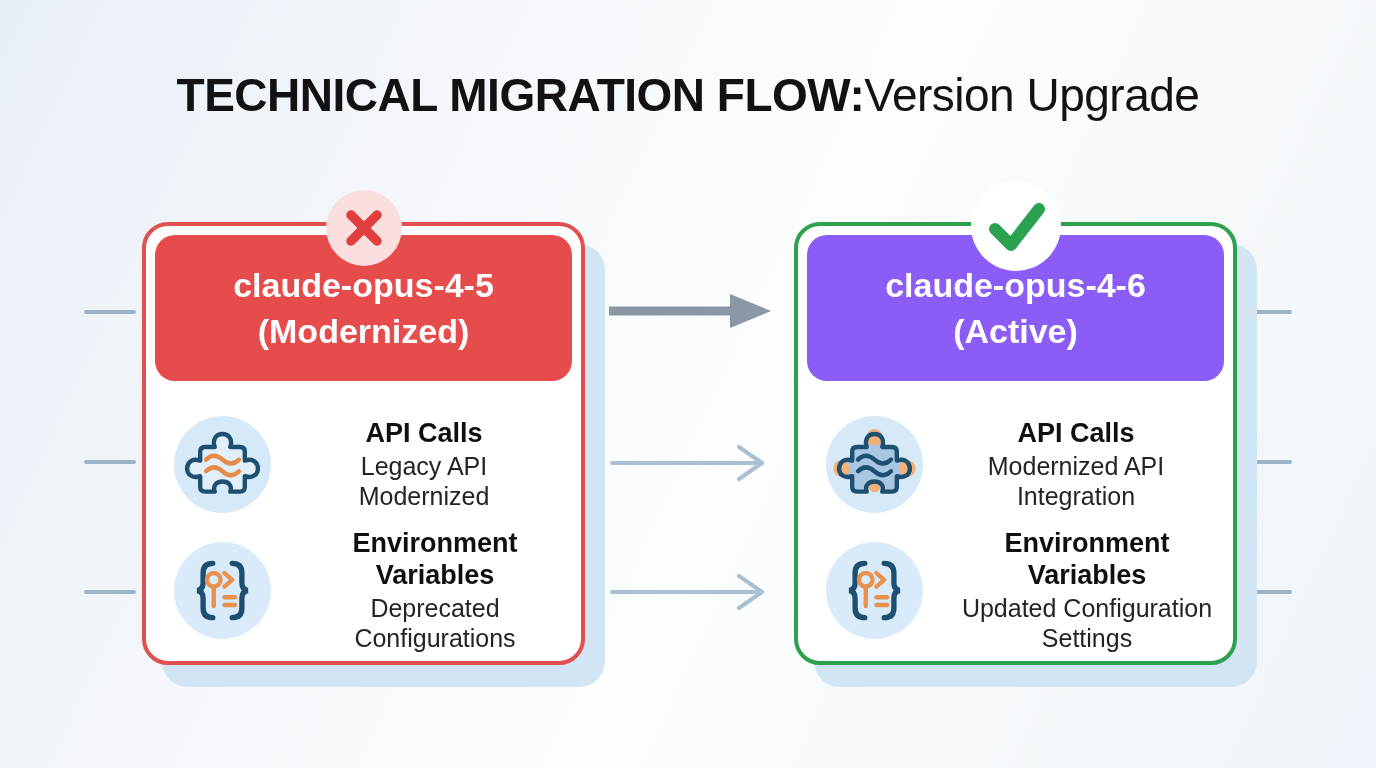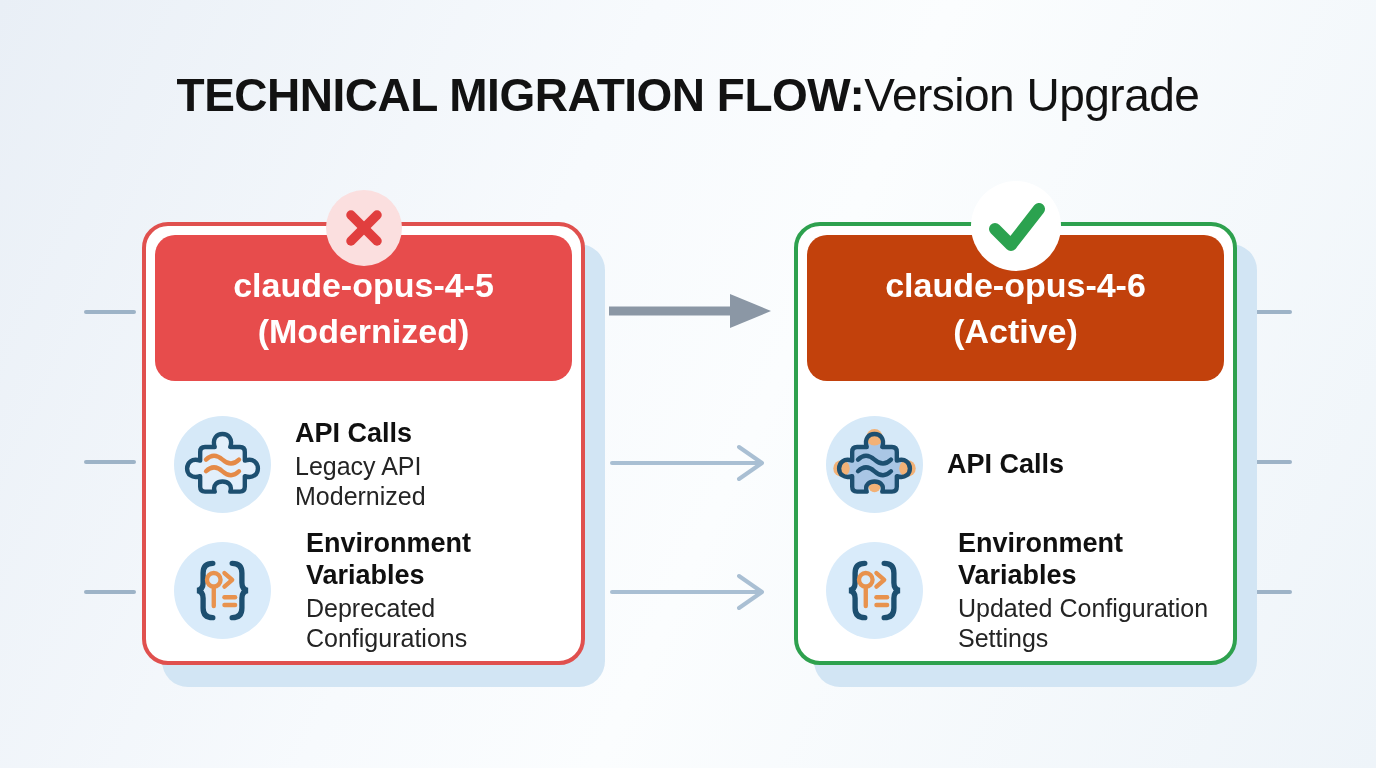--- a/index.html
+++ b/index.html
@@ -24,28 +24,28 @@
   }
   .card.old{left:142px;border-color:#e0504e;}
   .card.new{left:794px;border-color:#2ea14e;}
 
   .chead{
     position:absolute;left:9px;right:9px;top:9px;height:146px;border-radius:20px;
     display:flex;flex-direction:column;justify-content:center;align-items:center;
     color:#ffffff;font-weight:bold;font-size:34px;line-height:46px;text-align:center;
   }
   .old .chead{background:#e74c4c;}
-  .new .chead{background:#c2410c;}
+  .new .chead{background:#8b5cf6;}
 
   .badge{position:absolute;left:50%;z-index:3;}
   .badge.x{top:-36px;margin-left:-38px;width:76px;height:76px;}
   .badge.check{top:-45px;margin-left:-45px;width:90px;height:90px;}
   .badge svg{display:block;}
 
-  .row{position:absolute;left:28px;width:390px;height:104px;display:flex;align-items:center;gap:24px;}
+  .row{position:absolute;left:28px;width:390px;height:104px;display:flex;align-items:center;gap:24px;text-align:center;}
   .row1{top:186px;}
   .row2{top:312px;gap:35px;}
   .icon-circle{width:97px;height:97px;flex:0 0 97px;}
   .icon-circle svg{display:block;}
   .txt{width:258px;}
   .ititle{font-size:27px;font-weight:bold;color:#101010;line-height:1.2;}
   .isub{font-size:25px;color:#242424;line-height:1.18;margin-top:3px;}
 
   .arrow{position:absolute;}
   .arrow-main{left:606px;top:291px;}
@@ -160,20 +160,21 @@
         <circle cx="16" cy="54" r="8.5" fill="#f2b176"></circle>
         <circle cx="84" cy="54" r="8.5" fill="#f2b176"></circle>
         <circle cx="50" cy="72" r="6.5" fill="#f2b176"></circle>
         <path d="M32,32 H42 C36,14 64,14 58,32 H68 Q73,32 73,37 V46 C91,40 91,68 73,62 V73 Q73,78 68,78 H58 C63,64 37,64 42,78 H32 Q27,78 27,73 V62 C9,68 9,40 27,46 V37 Q27,32 32,32 Z" fill="none" stroke="#1d4f70" stroke-width="4.5" stroke-linejoin="round"></path>
         <path d="M33,45 Q41,37 50,45 T67,45" fill="none" stroke="#1d4f70" stroke-width="4.5" stroke-linecap="round"></path>
         <path d="M33,57 Q41,49 50,57 T67,57" fill="none" stroke="#1d4f70" stroke-width="4.5" stroke-linecap="round"></path>
       </svg>
     </div>
     <div class="txt">
       <div class="ititle">API Calls</div>
+      <div class="isub">Modernized API Integration</div>
     </div>
   </div>
 
   <div class="row row2">
     <div class="icon-circle">
       <svg width="97" height="97" viewBox="0 0 100 100">
         <circle cx="50" cy="50" r="50" fill="#d9ebfa"></circle>
         <path d="M40,22 Q30,22 30,32 V42 Q30,49 24,50 Q30,51 30,58 V68 Q30,78 40,78" fill="none" stroke="#1d4f70" stroke-width="5.5" stroke-linecap="round"></path>
         <path d="M60,22 Q70,22 70,32 V42 Q70,49 76,50 Q70,51 70,58 V68 Q70,78 60,78" fill="none" stroke="#1d4f70" stroke-width="5.5" stroke-linecap="round"></path>
         <circle cx="41" cy="39" r="7" fill="none" stroke="#e8924d" stroke-width="4.5"></circle>

